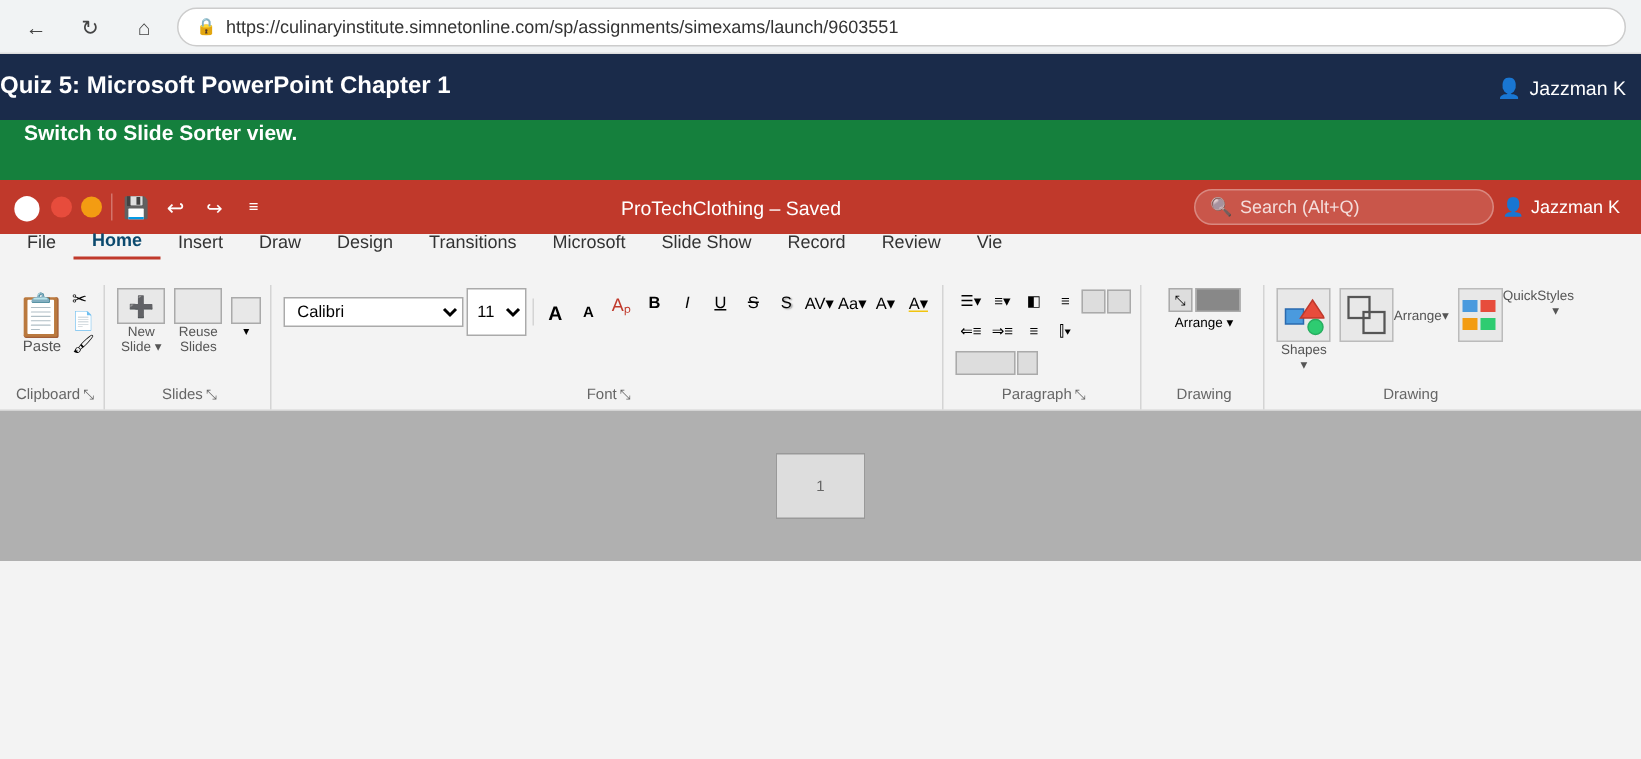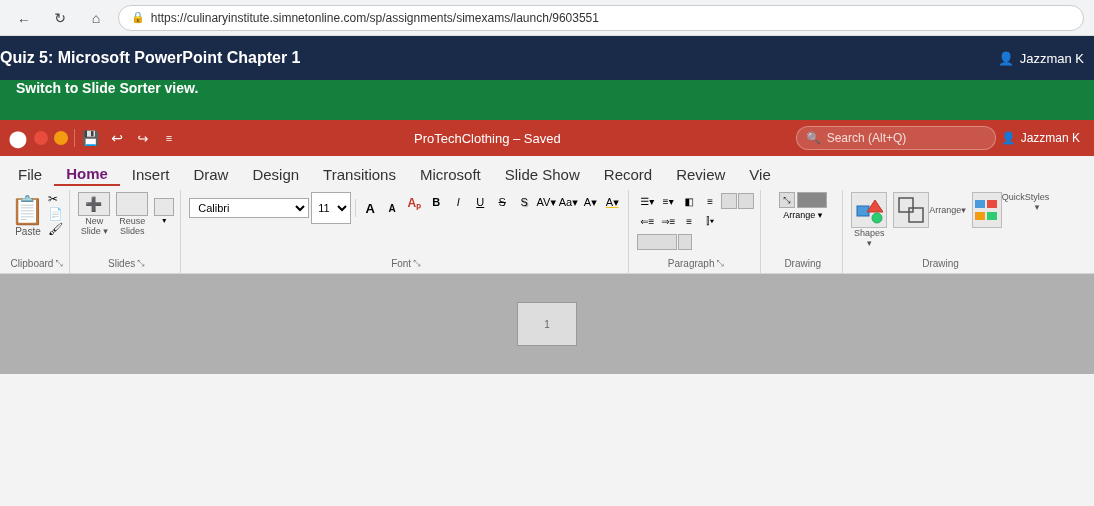--- a/index.html
+++ b/index.html
@@ -116,31 +116,31 @@
     
     .ribbon-tabs {
       height: 30px;
       background: #f3f3f3;
       display: flex; align-items: flex-end;
       padding: 0 6px;
       border-bottom: none;
     }
     .ribbon-tab {
       padding: 4px 12px 4px;
-      font-size: 15px;
+      font-size: 12px;
       color: #333;
       cursor: pointer;
       border-top: 2px solid transparent;
-      margin-bottom: 0;
+      margin-bottom: 13px;
       height: 26px;
       display: flex; align-items: center;
     }
     .ribbon-tab.active {
       border-bottom: 2px solid #c0392b;
-      color: #701a75;
+      color: #0c4a6e;
       font-weight: 600;
     }
 
     
     .ribbon-content {
       height: 88px;
       background: #f3f3f3;
       border-bottom: 1px solid #d4d4d4;
       display: flex;
       padding: 4px 4px 0 4px;
@@ -358,21 +358,21 @@
           <option>Calibri</option>
         </select>
         <select class="size-select">
           <option>11</option>
         </select>
         <div class="divider-v" style="height:18px;margin:0 2px;"></div>
         <button class="font-btn" style="font-size:13px;font-weight:bold;">A</button>
         <button class="font-btn" style="font-size:10px;font-weight:bold;">A</button>
       </div>
       <div class="font-row">
-        <button class="font-btn" style="font-size:12px;font-weight:bold;color:#c0392b;">Aₚ</button>
+        <button class="font-btn" style="font-size:12px;font-weight:normal;color:#c0392b;">Aₚ</button>
         <button class="font-btn bold">B</button>
         <button class="font-btn italic">I</button>
         <button class="font-btn underline">U</button>
         <button class="font-btn strikethrough">S</button>
         <button class="font-btn" style="text-shadow:1px 1px 1px #999;">S</button>
       </div>
       <div class="font-row">
         <button class="font-btn">AV▾</button>
         <button class="font-btn">Aa▾</button>
         <button class="font-btn">A▾</button>

